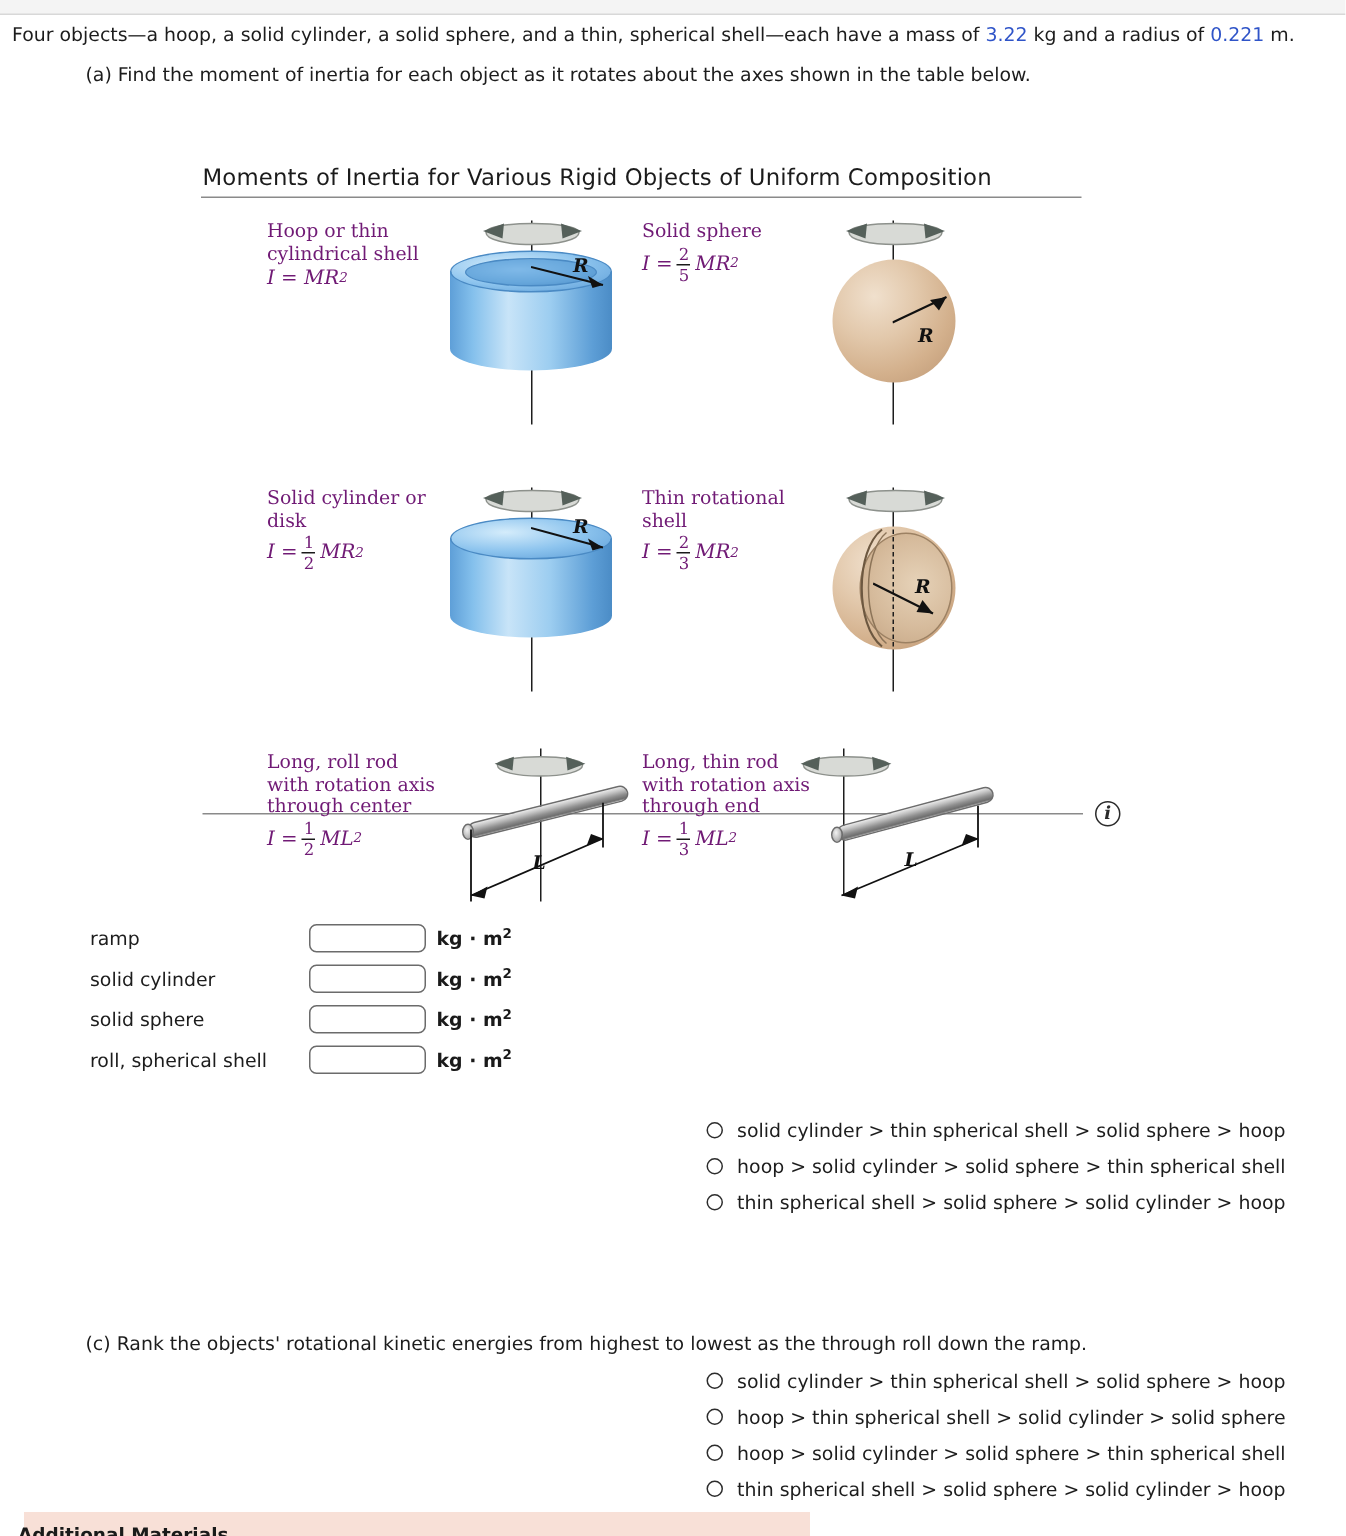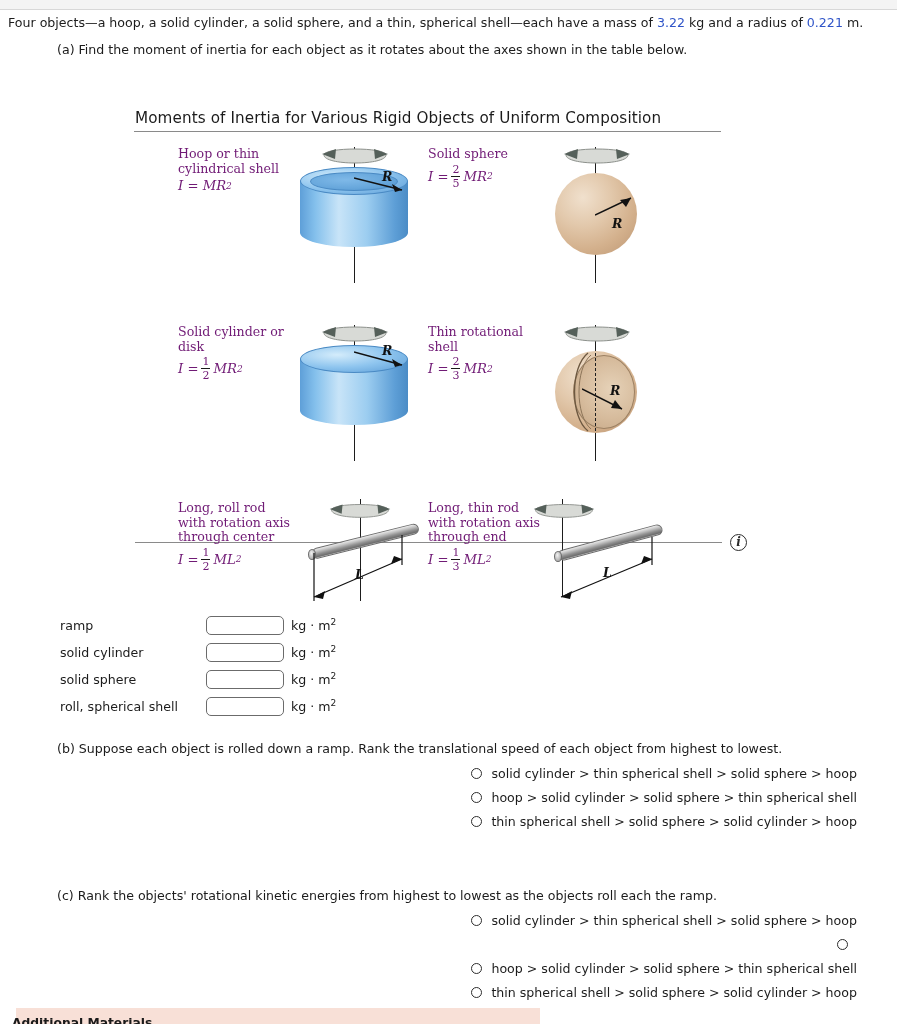--- a/index.html
+++ b/index.html
@@ -216,21 +216,21 @@
     border-radius: 5px;
     background: #ffffff;
     font-family: "DejaVu Sans", sans-serif;
     font-size: 11px;
     padding: 0 4px;
     outline: none;
   }
   .ans-unit {
     margin-left: 7px;
     font-size: 12.6px;
-    font-weight: 400;
+    font-weight: 700;
     color: #1a1a1a;
     white-space: nowrap;
   }
   .ans-unit sup { font-size: 9px; }
 
   
   .part { position: absolute; left: 57px; width: 800px; }
   .part.pb { top: 741px; }
   .part.pc { top: 888px; }
   .part-q {
@@ -516,45 +516,45 @@
   </div>
 
   <div class="ans-row">
     <div class="ans-label">roll, spherical shell</div>
     <input class="ans-input" type="text" value="" style="">
     <div class="ans-unit"><span>kg · m</span><sup>2</sup></div>
   </div>
 </div>
 
 <div class="part pb">
-  <div class="part-q">(b) Suppose each object is rolled down a ramp. Rank the translational speed of each object from highest to lowest.</div>
 
   <div class="opt">
     <span class="radio"></span>
     <span class="opt-label">solid cylinder &gt; thin spherical shell &gt; solid sphere &gt; hoop</span>
   </div>
   <div class="opt">
     <span class="radio"></span>
     <span class="opt-label">hoop &gt; solid cylinder &gt; solid sphere &gt; thin spherical shell</span>
   </div>
   <div class="opt">
     <span class="radio"></span>
     <span class="opt-label">thin spherical shell &gt; solid sphere &gt; solid cylinder &gt; hoop</span>
   </div>
 </div>
 
 <div class="part pc">
-  <div class="part-q">(c) Rank the objects' rotational kinetic energies from highest to lowest as the objects roll each the ramp.</div>
+  <div class="part-q">(c) Rank the objects' rotational kinetic energies from highest to lowest as the through roll down the ramp.</div>
 
   <div class="opt">
     <span class="radio"></span>
     <span class="opt-label">solid cylinder &gt; thin spherical shell &gt; solid sphere &gt; hoop</span>
   </div>
   <div class="opt">
     <span class="radio"></span>
+    <span class="opt-label">hoop &gt; thin spherical shell &gt; solid cylinder &gt; solid sphere</span>
   </div>
   <div class="opt">
     <span class="radio"></span>
     <span class="opt-label">hoop &gt; solid cylinder &gt; solid sphere &gt; thin spherical shell</span>
   </div>
   <div class="opt">
     <span class="radio"></span>
     <span class="opt-label">thin spherical shell &gt; solid sphere &gt; solid cylinder &gt; hoop</span>
   </div>
 </div>

